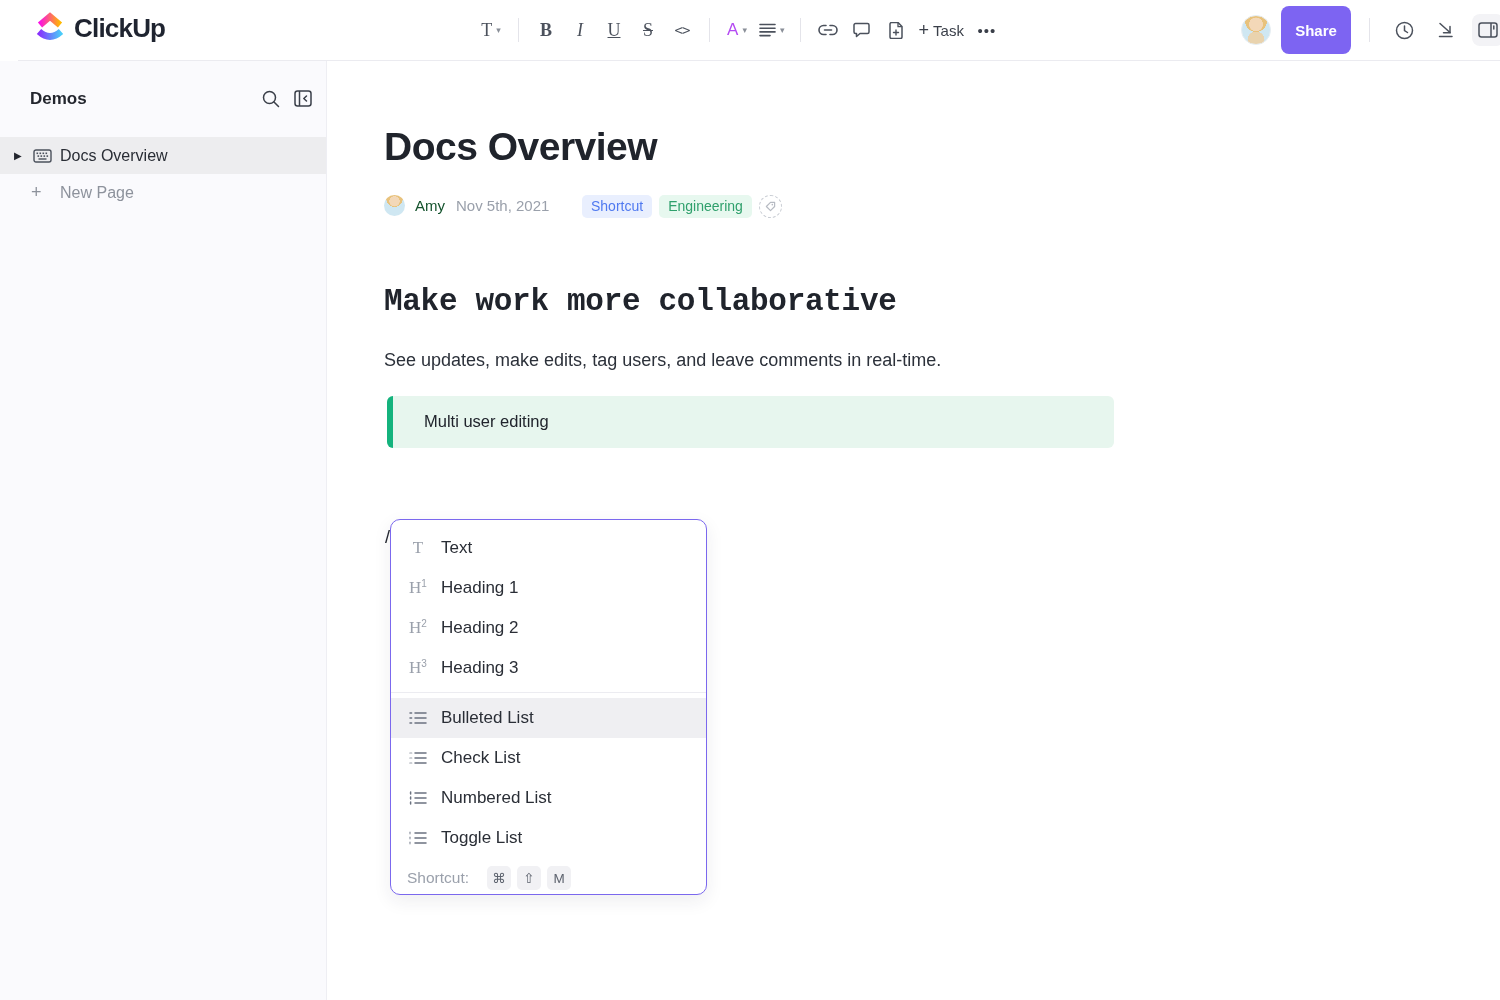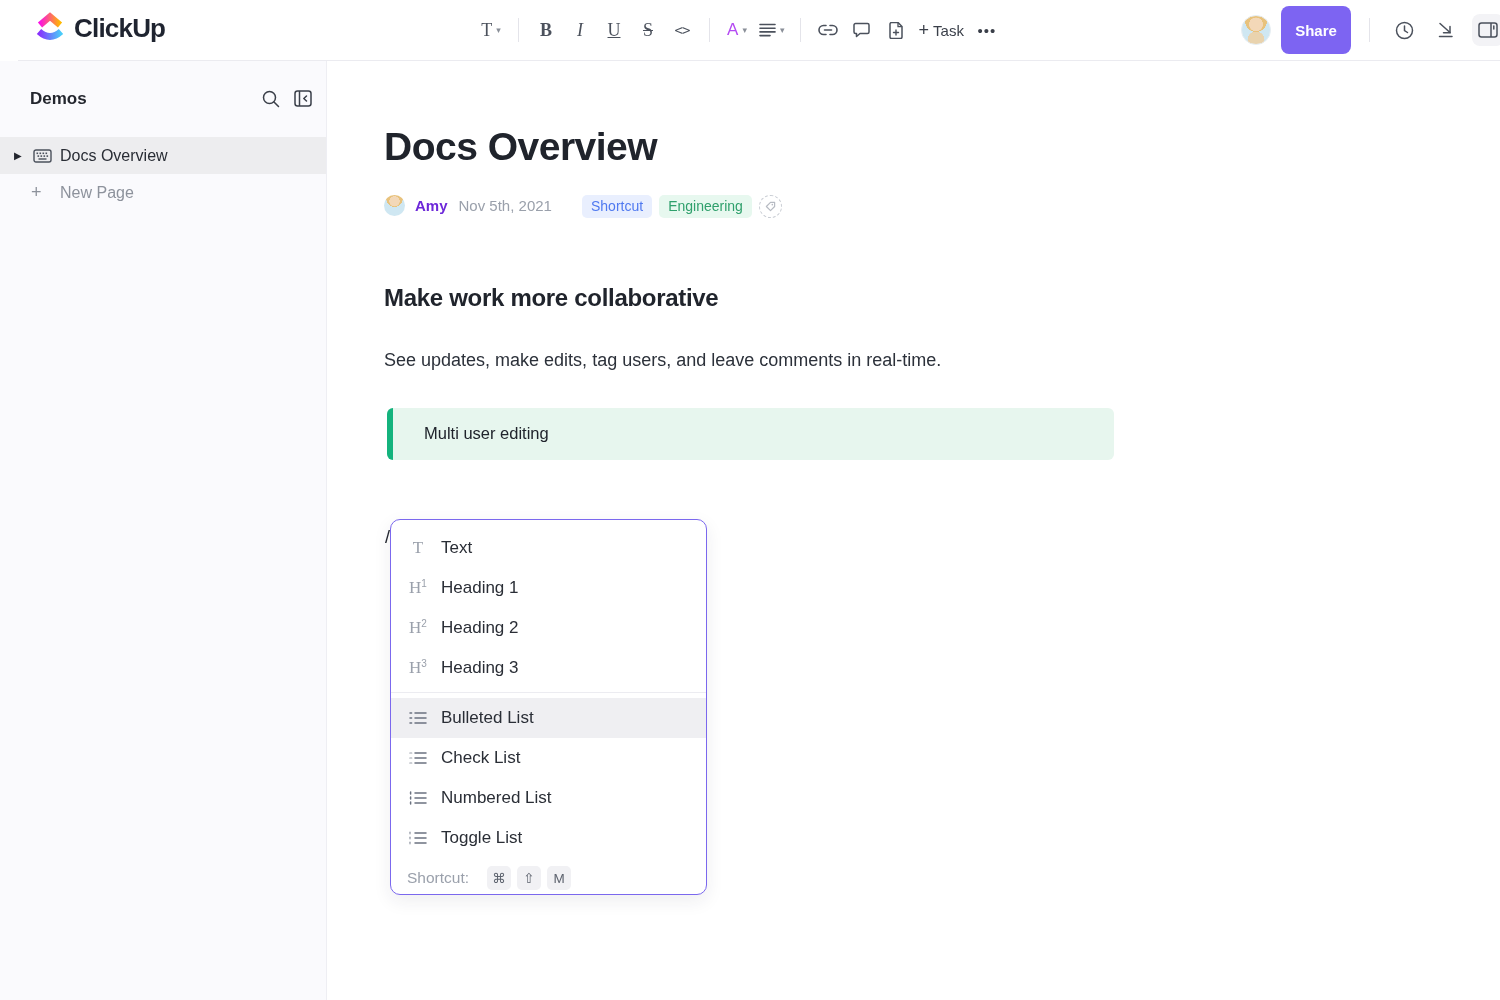--- a/index.html
+++ b/index.html
@@ -54,32 +54,32 @@
 
   
   .main { position:absolute; top:61px; left:327px; width:1173px; height:939px; background:#fff; }
   .doc-title { position:absolute; left:57px; top:64px; font-size:39px; font-weight:800; color:#20242c; letter-spacing:-0.5px; }
   .meta { position:absolute; left:57px; top:134px; display:flex; align-items:center; }
   .meta-avatar { width:21px; height:21px; border-radius:50%;
     background:
       radial-gradient(circle at 50% 30%, #f3d8b8 0 28%, transparent 29%),
       radial-gradient(circle at 50% 18%, #e8c27c 0 40%, transparent 41%),
       #cfe7f2; }
-  .meta-author { margin-left:10px; font-size:15px; font-weight:700; color:#6d28d9; }
+  .meta-author { margin-left:10px; font-size:15px; font-weight:400; color:#14532d; }
   .meta-date { margin-left:11px; font-size:15px; color:#9aa0ab; }
   .tags { position:absolute; left:255px; top:134px; display:flex; align-items:center; gap:7px; }
   .tag { font-size:14px; padding:3px 9px 4px; border-radius:5px; cursor:pointer; }
   .tag-product { color:#4f79f0; background:#e9effe; }
   .tag-engineering { color:#2fa06c; background:#e7f8ef; }
   .tag-add { width:23px; height:23px; border:1.4px dashed #c9cdd4; border-radius:50%; display:flex; align-items:center; justify-content:center; cursor:pointer; }
 
-  .section-h2 { position:absolute; left:57px; top:223px; font-size:24px; font-weight:800; color:#20242c; letter-spacing:-0.3px; }
+  .section-h2 { position:absolute; left:57px; top:223px; font-size:31px; font-weight:800; color:#20242c; letter-spacing:-0.3px;font-family:Liberation Mono, monospace; }
   .section-p { position:absolute; left:57px; top:289px; font-size:18px; color:#2c313a; }
 
-  .callout { position:absolute; left:60px; top:335px; width:727px; height:52px; background:#e7f6ee; border-radius:6px;margin-top:12px; }
+  .callout { position:absolute; left:60px; top:335px; width:727px; height:52px; background:#e7f6ee; border-radius:6px; }
   .callout-bar { position:absolute; left:0; top:0; width:6px; height:52px; background:#14b37d; border-radius:6px 0 0 6px; }
   .callout-text { position:absolute; left:37px; top:16px; font-size:16.5px; color:#20242c; }
 
   .slash-cmd { position:absolute; left:58px; top:423px; font-size:18px; color:#23272f;margin-top:43px; }
 
   
   .slash-menu { position:absolute; left:63px; top:458px; width:317px; height:376px; background:#fff; border:1.6px solid #7b68ee; border-radius:10px; box-shadow:0 6px 18px rgba(40,40,70,.08); padding-top:8px; overflow:hidden; }
   .menu-item { position:relative; height:40px; display:flex; align-items:center; cursor:pointer; }
   .menu-item.selected { background:#efeff2; }
   .mi-icon { position:absolute; left:16px; width:22px; display:flex; justify-content:center; color:#9aa0ab; font-family:"Liberation Serif", serif; font-size:17px; }

